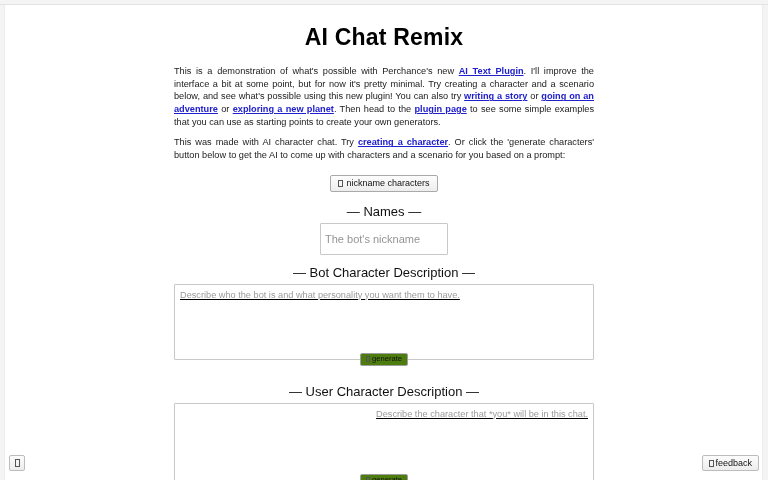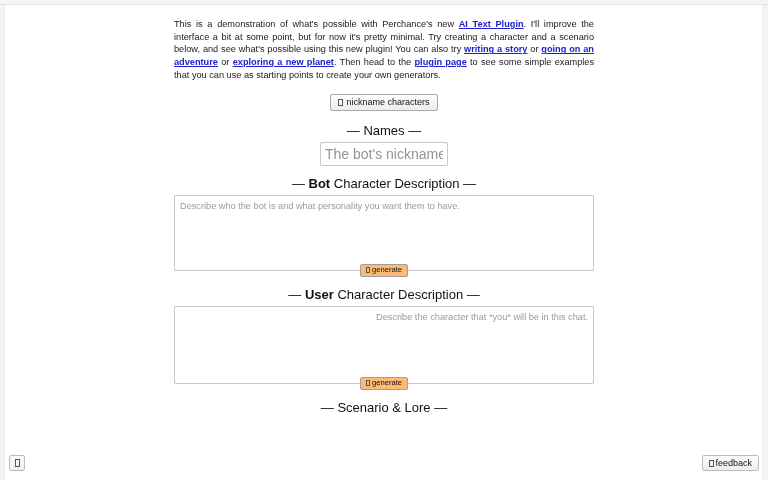--- a/index.html
+++ b/index.html
@@ -102,46 +102,47 @@
     margin-right: 3px;
     vertical-align: -1px;
   }
 
   .section-head {
     text-align: center;
     font-size: 13px;
     color: #111;
     margin: 10px 0 4px 0;
   }
-  .section-head b { font-weight: bold; }
+  .section-head b { font-weight: normal; }
 
   .names-box {
     width: 128px;
     margin: 0 auto;
   }
   input.name-input {
     display: block;
     width: 128px;
-    height: 24px;
-    font-family: "Liberation Sans", sans-serif;
-    font-size: 14px;
+    height: 32px;
+    font-family: "Liberation Sans", sans-serif;
+    font-size: 11px;
     color: #222;
     padding: 1px 4px;
     border: 1px solid #c8c8c8;
     border-radius: 1px;
     background: #fff;
     outline: none;
   }
   input.name-input::placeholder { color: #949494; }
   input.name-input.second { border-top: none; }
 
   .ta-wrap {
     position: relative;
     width: 420px;
     margin: 0 auto 0 auto;
+    text-decoration: underline;
   }
   textarea.desc {
     display: block;
     width: 420px;
     font-family: "Liberation Sans", sans-serif;
     font-size: 9.2px;
     line-height: 1.5;
     color: #222;
     padding: 4px 5px;
     border: 1px solid #c8c8c8;
@@ -158,21 +159,21 @@
   .inline-gen {
     position: absolute;
     left: 50%;
     transform: translateX(-50%);
     bottom: -6px;
   }
   button.mini-btn {
     font-family: "Liberation Sans", sans-serif;
     font-size: 7.6px;
     color: #111;
-    background: #fdba74;
+    background: #4d7c0f;
     border: 1px solid #9e9e9e;
     border-radius: 2px;
     padding: 0px 5px 1px 5px;
     cursor: pointer;
     line-height: 1.3;
   }
   button.mini-btn .tofu {
     display: inline-block;
     width: 4px; height: 6px;
     border: 1px solid #555;
@@ -225,44 +226,46 @@
 
 <div id="viewport">
 
   <div id="frame-top"></div>
   <div id="frame-left"></div>
   <div id="frame-right"></div>
 
   <div id="page">
     <div class="content">
 
+      <h1 class="title">AI Chat Remix</h1>
 
       <p class="intro"><span>This is a demonstration of what's possible with Perchance's new </span><a class="link" href="#">AI Text Plugin</a><span>. I'll improve the interface a bit at some point, but for now it's pretty minimal. Try creating a character and a scenario below, and see what's possible using this new plugin! You can also try </span><a class="link" href="#">writing a story</a><span> or </span><a class="link" href="#">going on an adventure</a><span> or </span><a class="link" href="#">exploring a new planet</a><span>. Then head to the </span><a class="link" href="#">plugin page</a><span> to see some simple examples that you can use as starting points to create your own generators.</span></p>
 
+      <p class="intro"><span>This was made with AI character chat. Try </span><a class="link" href="#">creating a character</a><span>. Or click the 'generate characters' button below to get the AI to come up with characters and a scenario for you based on a prompt:</span></p>
 
       <div class="btn-row">
         <button class="ui-btn"><span class="tofu"></span><span>nickname characters</span></button>
       </div>
 
       <div class="section-head"><span>— </span><span>Names</span><span> —</span></div>
 
       <div class="names-box">
         <input class="name-input" type="text" placeholder="The bot's nickname" style="">
       </div>
 
       <div class="section-head"><span>— </span><b>Bot</b><span> Character Description</span><span> —</span></div>
 
       <div class="ta-wrap">
         <textarea class="desc h70" placeholder="Describe who the bot is and what personality you want them to have." style=""></textarea>
         <div class="inline-gen">
           <button class="mini-btn"><span class="tofu"></span><span>generate</span></button>
         </div>
       </div>
 
-      <div class="section-head" style="margin-top:16px;"><span>— </span><b>User</b><span> Character Description</span><span> —</span></div>
+      <div class="section-head" style="margin-top:24px;"><span>— </span><b>User</b><span> Character Description</span><span> —</span></div>
 
       <div class="ta-wrap">
         <textarea class="desc h80" placeholder="Describe the character that *you* will be in this chat." style=""></textarea>
         <div class="inline-gen">
           <button class="mini-btn"><span class="tofu"></span><span>generate</span></button>
         </div>
       </div>
 
       <div class="section-head" style="margin-top:16px;"><span>— Scenario &amp; Lore —</span></div>
 

